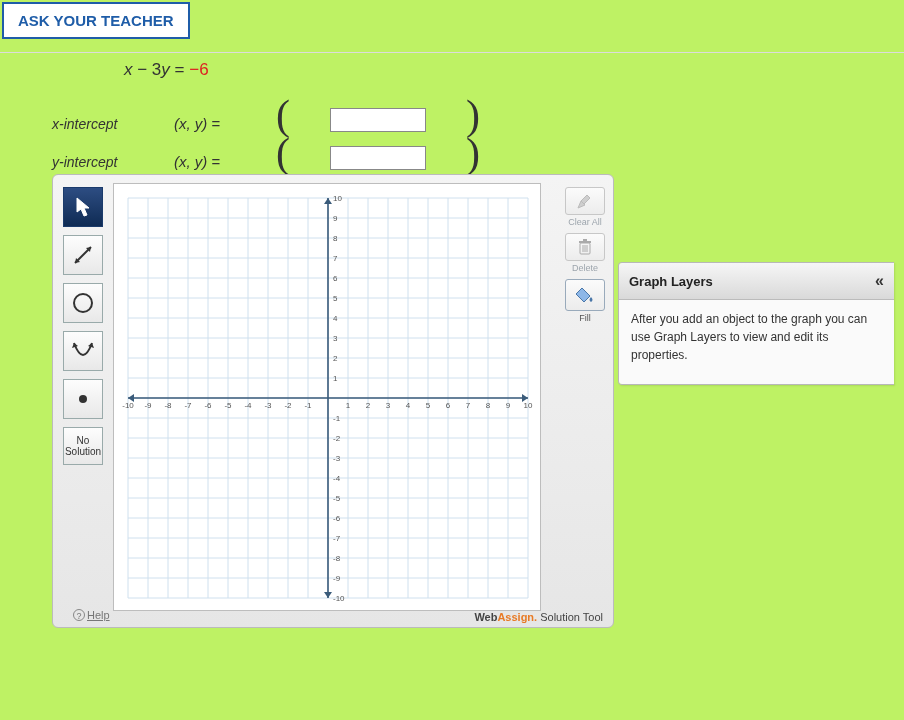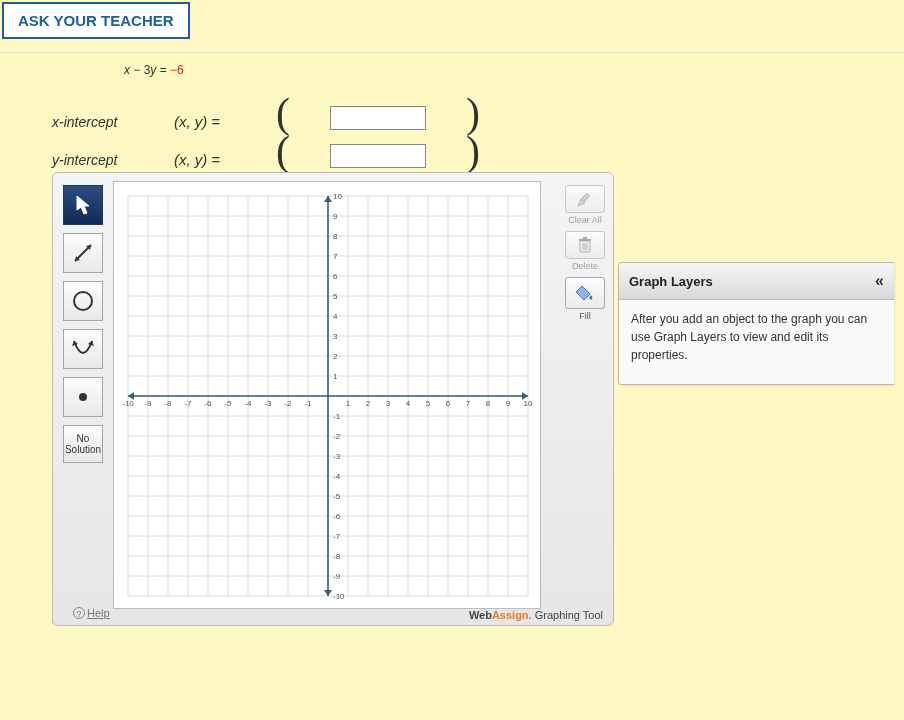--- a/index.html
+++ b/index.html
@@ -1,32 +1,32 @@
 <!DOCTYPE html>
 <html><head>
 <meta charset="utf-8">
 <style>
   * { box-sizing: border-box; }
   html, body { margin:0; padding:0; background:#ffffff; font-family: Arial, Helvetica, sans-serif; color:#333; }
-  .page { width:904px; height:720px; position:relative; background:#fef9c3; }
+  .page { width:904px; height:720px; position:relative; background:#bef264; }
 
   .ask-button {
     position:absolute; left:2px; top:2px;
     border:2px solid #1f5da8; color:#1f5da8;
     padding:8px 14px; font-size:15px; font-weight:bold;
     background:#fff; cursor:pointer;
   }
 
   .hr { position:absolute; left:0; right:0; top:52px; height:1px; background:#dcdcdc; }
 
   .content { position:absolute; left:52px; top:60px; right:10px; bottom:0; }
 
   .q-line { font-size:14px; margin:6px 0 14px; }
   .ital { font-style: italic; }
-  .equation { font-size:12px; }
+  .equation { font-size:17px; }
   .equation .eqvar { font-style:italic; }
   .equation .red { color:#d22; }
   .eqwrap { margin:0 0 18px 72px; }
 
   .intercepts { display:block; }
   .row { display:flex; align-items:flex-end; margin:4px 0;gap:36px; }
   .lab { width:86px; font-size:14px; }
   .xy { width:66px; font-size:15px; font-style:italic; }
   .big-paren { font-family: "Times New Roman", serif; font-size:42px; line-height:34px; }
   .input-box { width:96px; height:24px; border:1px solid #888; background:#fff; margin:0 4px; }
@@ -265,21 +265,21 @@
             <text x="219" y="97" font-size="8px" fill="#555" text-anchor="start">6</text>
             <text x="219" y="77" font-size="8px" fill="#555" text-anchor="start">7</text>
             <text x="219" y="57" font-size="8px" fill="#555" text-anchor="start">8</text>
             <text x="219" y="37" font-size="8px" fill="#555" text-anchor="start">9</text>
             <text x="219" y="17" font-size="8px" fill="#555" text-anchor="start">10</text>
           </svg>
       </div>
 
       <div class="help"><span class="help-icon">?</span><span>Help</span></div>
       <div class="footer-tool">
-        <span class="web">Web</span><span class="orange">Assign.</span><span> Graphing Tool</span>
+        <span class="web">Web</span><span class="orange">Assign.</span><span> Solution Tool</span>
       </div>
     </div>
   </div>
 
   <div class="layers-panel">
     <div class="layers-head">
       <span>Graph Layers</span>
       <span class="collapse">«</span>
     </div>
     <div class="layers-body">After you add an object to the graph you can use Graph Layers to view and edit its properties.</div>

